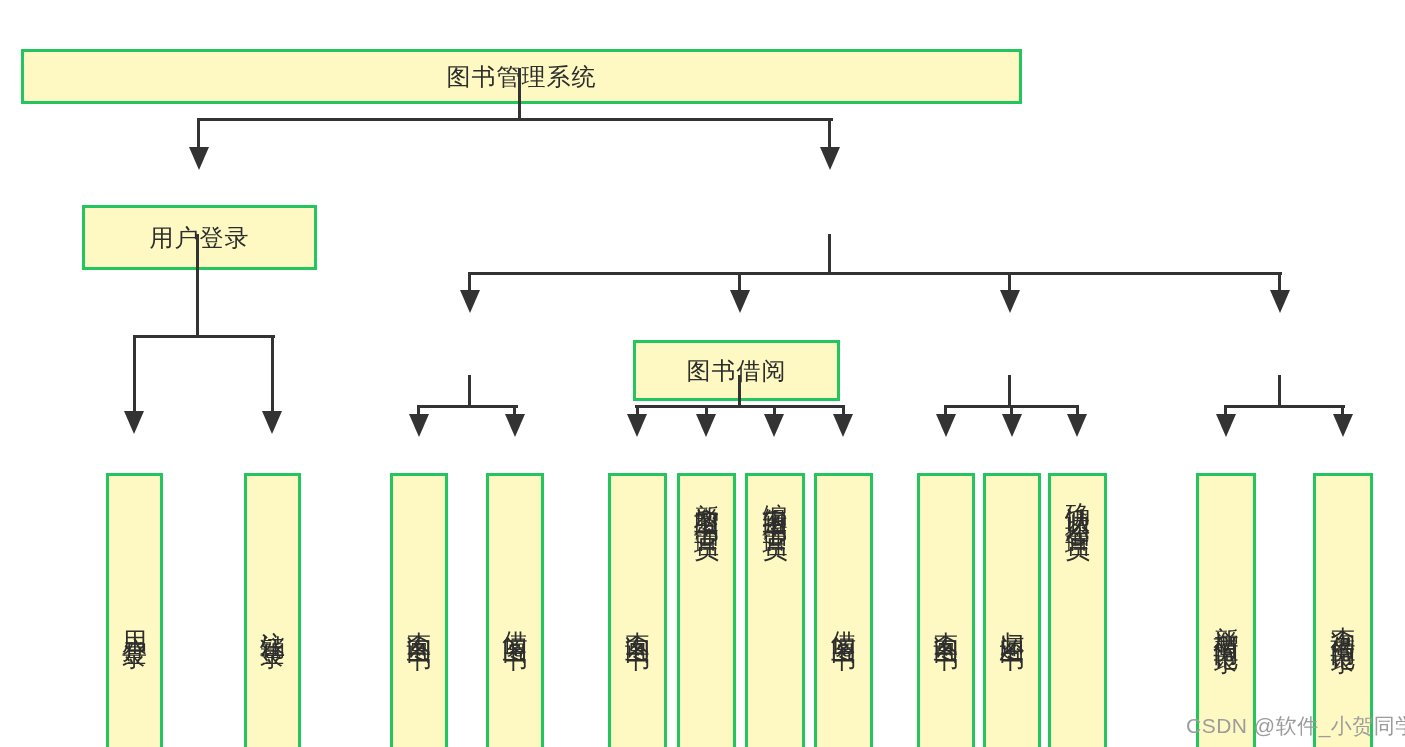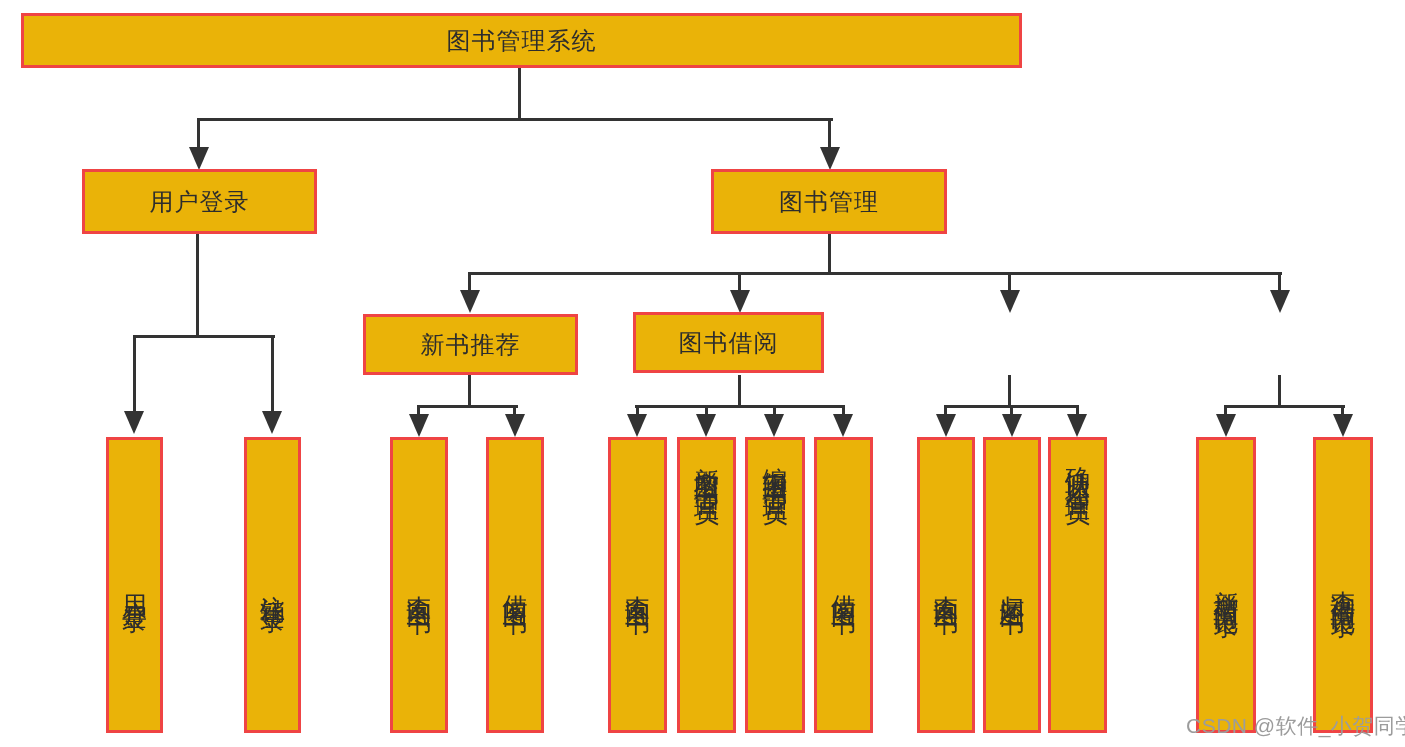--- a/index.html
+++ b/index.html
@@ -6,27 +6,28 @@
   #stage{
     position:relative;
     width:1405px;height:747px;
     background:#ffffff;
     font-family:"Liberation Sans", sans-serif;
     overflow:hidden;
   }
   .box{
     position:absolute;
     box-sizing:border-box;
-    border:3px solid #ef4444;
-    background:#eab308;
+    border:3px solid #22c55e;
+    background:#fef9c3;
     display:flex;align-items:center;justify-content:center;
     color:#2d2d2d;
     font-size:24px;
     letter-spacing:1px;
     white-space:nowrap;
+    margin-top:36px;
   }
   .leaf{
     font-size:25px;
     letter-spacing:0;
   }
   .leaf span{
     writing-mode:vertical-rl;
     text-orientation:mixed;
     letter-spacing:5px;
     line-height:1.15;
@@ -58,42 +59,40 @@
   <div class="box" style="left:21px;top:13px;width:1001px;height:55px">图书管理系统</div>
 
   <div class="cl" style="left:518px;top:68px;width:3px;height:52px"></div>
   <div class="cl" style="left:197px;top:118px;width:636px;height:3px"></div>
   <div class="cl" style="left:197px;top:118px;width:3px;height:32px"></div>
   <div class="ah" style="left:189px;top:147px"></div>
   <div class="cl" style="left:828px;top:118px;width:3px;height:32px"></div>
   <div class="ah" style="left:820px;top:147px"></div>
 
   <div class="box" style="left:82px;top:169px;width:235px;height:65px">用户登录</div>
-  <div class="box" style="left:711px;top:169px;width:236px;height:65px">图书管理</div>
 
   <div class="cl" style="left:196px;top:234px;width:3px;height:104px"></div>
   <div class="cl" style="left:133px;top:335px;width:142px;height:3px"></div>
   <div class="cl" style="left:133px;top:335px;width:3px;height:79px"></div>
   <div class="ah" style="left:124px;top:411px"></div>
   <div class="cl" style="left:271px;top:335px;width:3px;height:79px"></div>
   <div class="ah" style="left:262px;top:411px"></div>
 
   <div class="cl" style="left:828px;top:234px;width:3px;height:41px"></div>
   <div class="cl" style="left:468px;top:272px;width:814px;height:3px"></div>
   <div class="cl" style="left:468px;top:272px;width:3px;height:20px"></div>
   <div class="ah" style="left:460px;top:290px"></div>
   <div class="cl" style="left:738px;top:272px;width:3px;height:20px"></div>
   <div class="ah" style="left:730px;top:290px"></div>
   <div class="cl" style="left:1008px;top:272px;width:3px;height:20px"></div>
   <div class="ah" style="left:1000px;top:290px"></div>
   <div class="cl" style="left:1278px;top:272px;width:3px;height:20px"></div>
   <div class="ah" style="left:1270px;top:290px"></div>
 
-  <div class="box" style="left:363px;top:314px;width:215px;height:61px">新书推荐</div>
-  <div class="box" style="left:633px;top:312px;width:191px;height:61px">图书借阅</div>
+  <div class="box" style="left:633px;top:304px;width:207px;height:61px">图书借阅</div>
 
   <div class="cl" style="left:468px;top:375px;width:3px;height:33px"></div>
   <div class="cl" style="left:417px;top:405px;width:101px;height:3px"></div>
   <div class="cl" style="left:417px;top:405px;width:3px;height:12px"></div>
   <div class="ah" style="left:409px;top:414px"></div>
   <div class="cl" style="left:513px;top:405px;width:3px;height:12px"></div>
   <div class="ah" style="left:505px;top:414px"></div>
 
   <div class="cl" style="left:738px;top:375px;width:3px;height:33px"></div>
   <div class="cl" style="left:635px;top:405px;width:210px;height:3px"></div>

